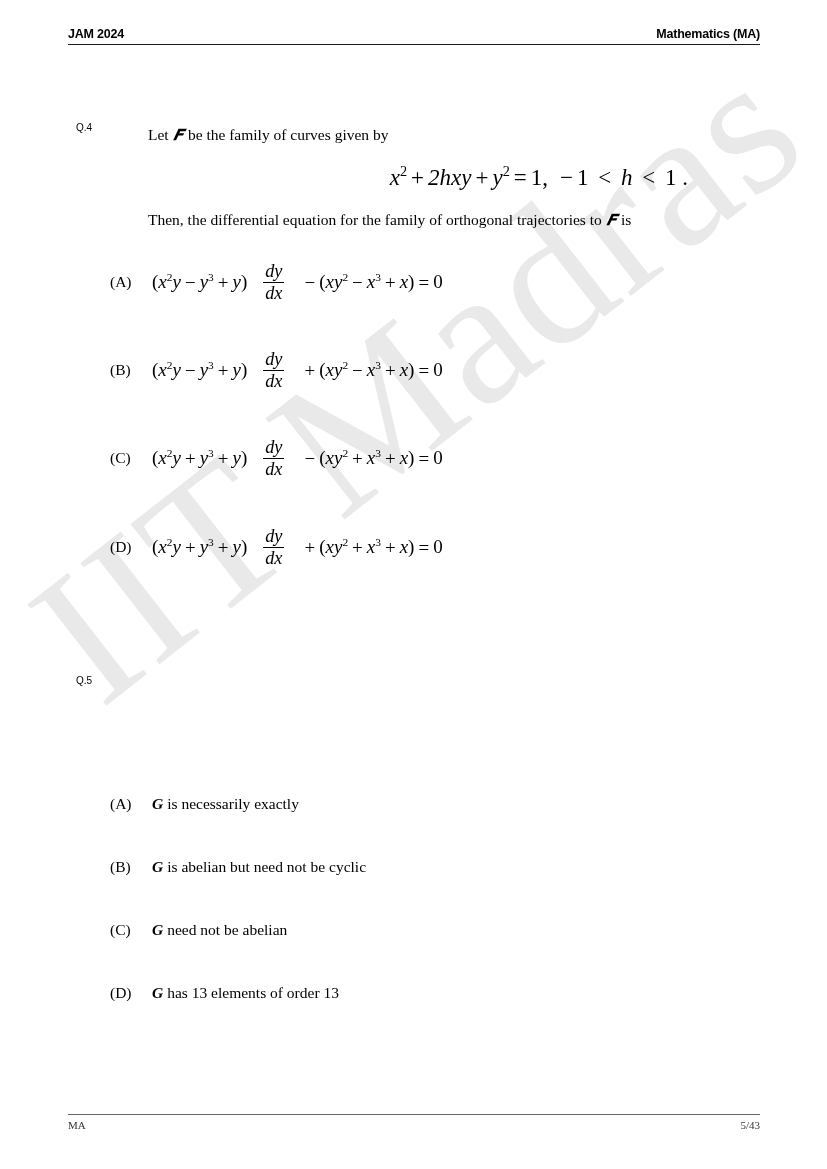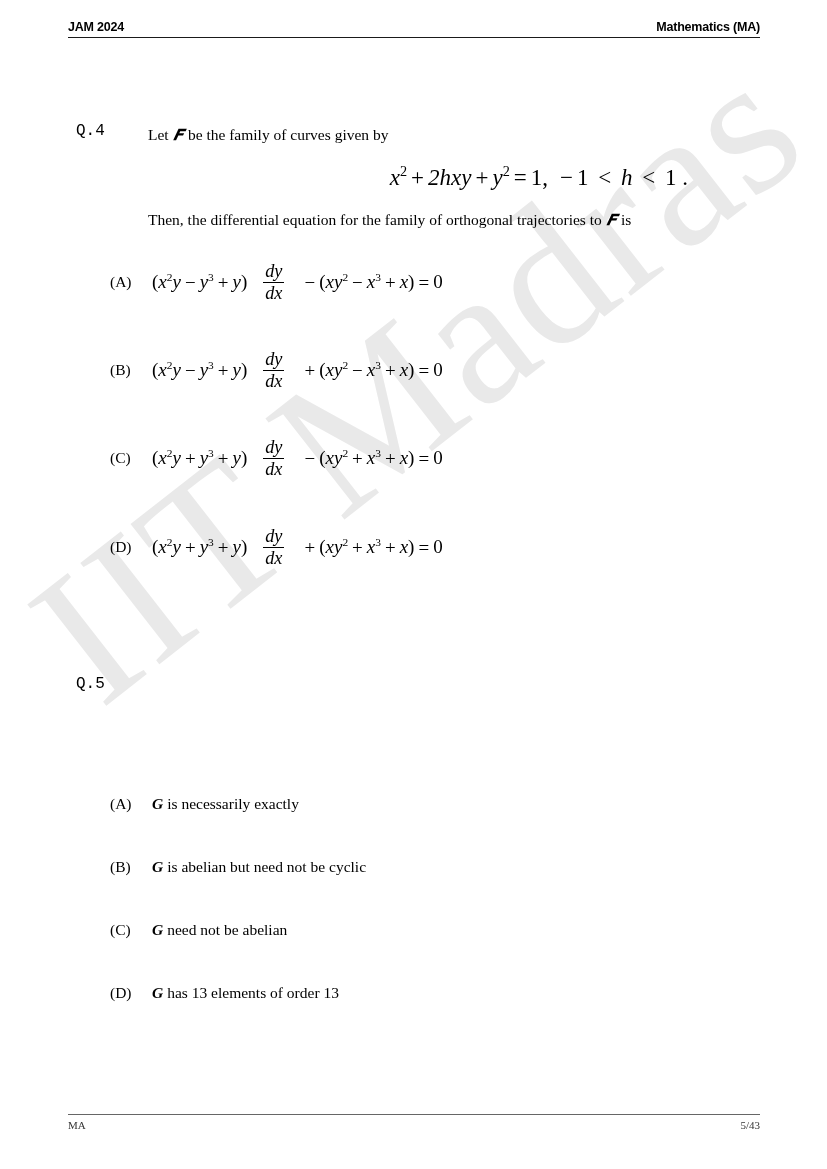--- a/index.html
+++ b/index.html
@@ -44,21 +44,21 @@
     white-space: nowrap;
     transform: rotate(-38deg);
     transform-origin: 0 50%;
     letter-spacing: 2px;
   }
 
   
   .header {
     position: absolute;
     left: 68px;
-    top: 20px;
+    top: 27px;
     width: 692px;
     z-index: 2;
   }
   .header-row {
     display: flex;
     justify-content: space-between;
     align-items: baseline;
     font-family: "Liberation Sans", sans-serif;
     font-weight: bold;
     font-size: 12.5px;
@@ -104,22 +104,22 @@
   .question-block {
     position: absolute;
     left: 76px;
     width: 690px;
   }
   .qnum {
     position: absolute;
     left: 0;
     top: 0;
     width: 62px;
-    font-size: 16px;
-    font-family: Liberation Mono, monospace;
+    font-size: 10px;
+    font-family: Liberation Sans, sans-serif;
   }
   .qbody {
     margin-left: 72px;
     width: 540px;
     font-size: 15.5px;
     line-height: 1.62;
   }
   .qbody.justify {
     text-align: justify;
     text-align-last: left;

